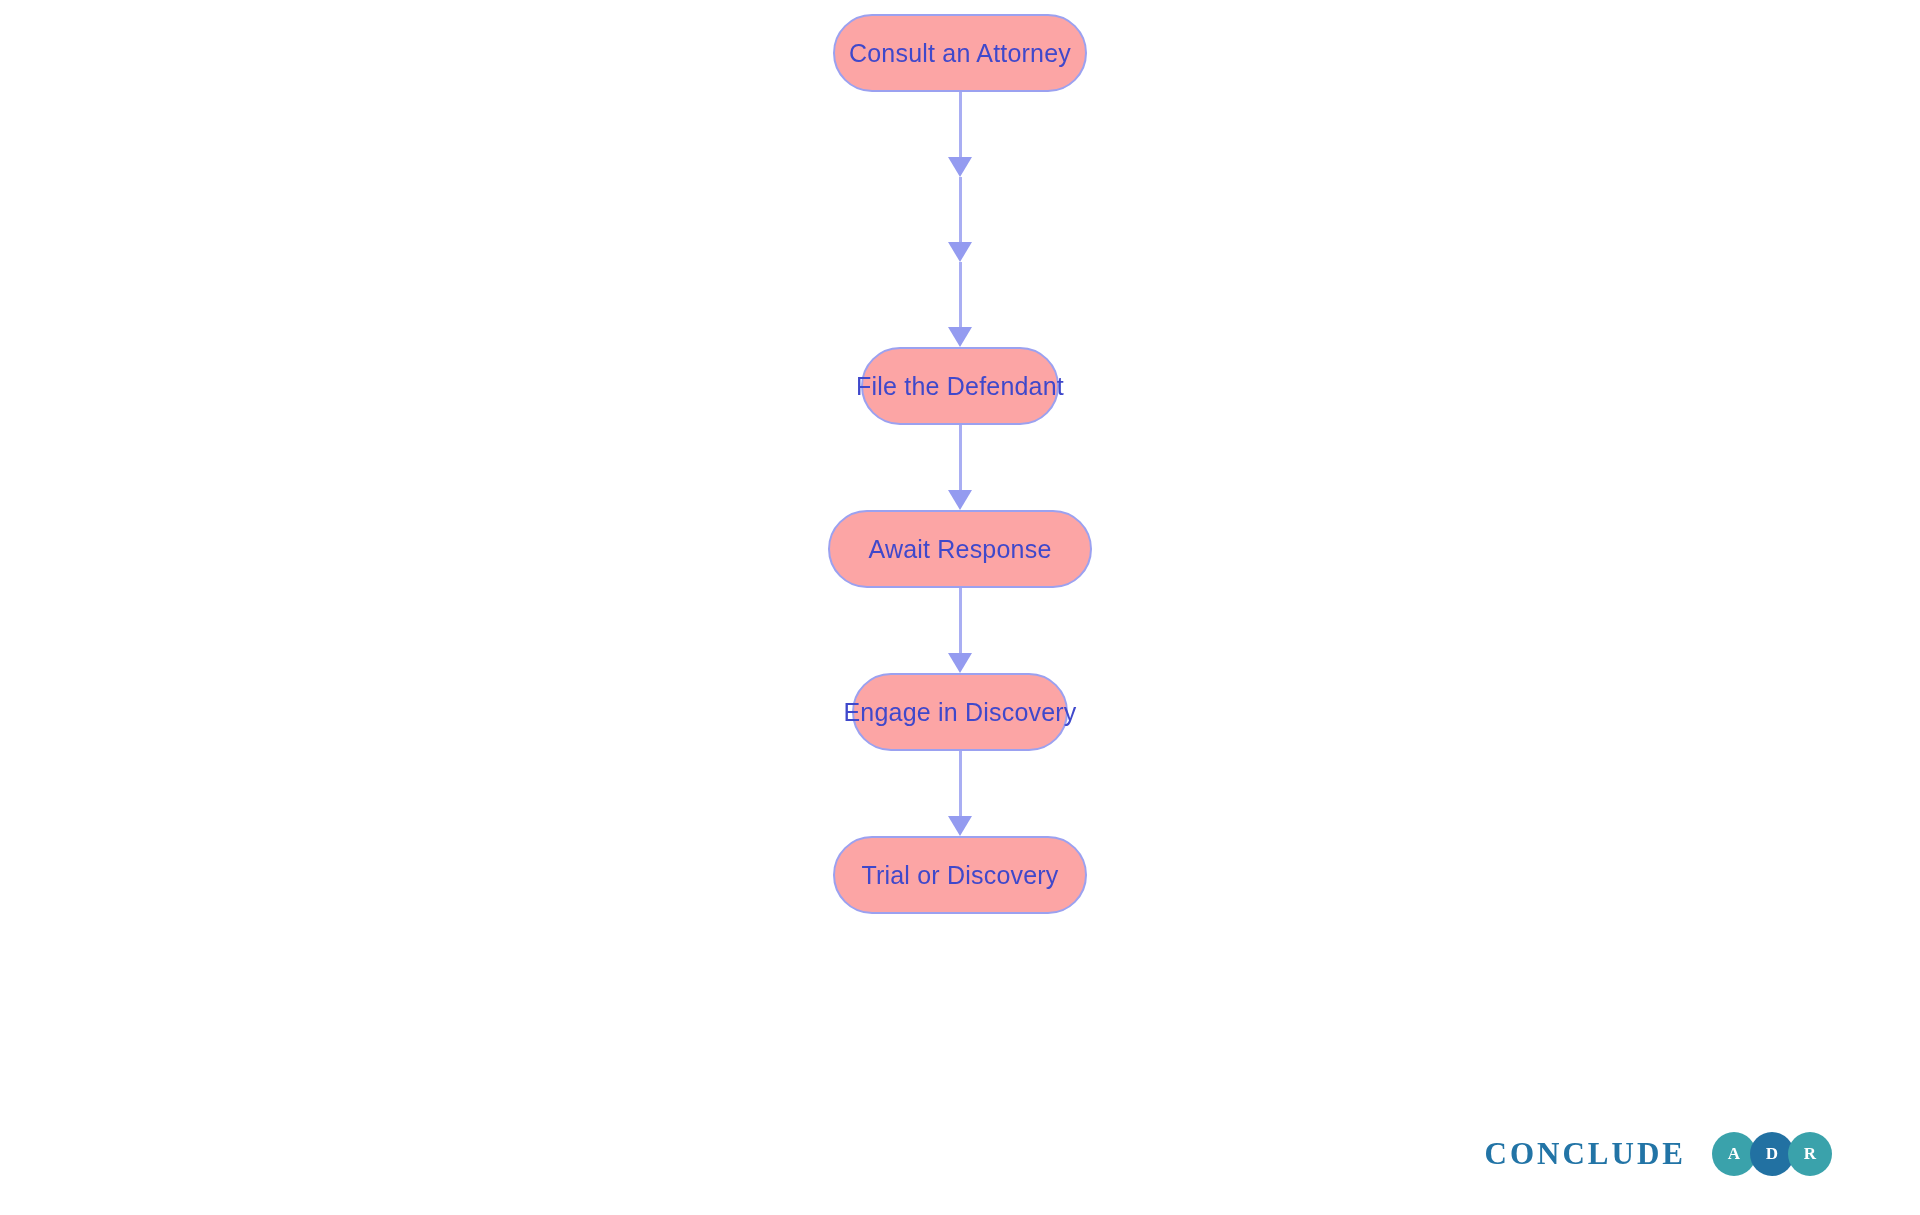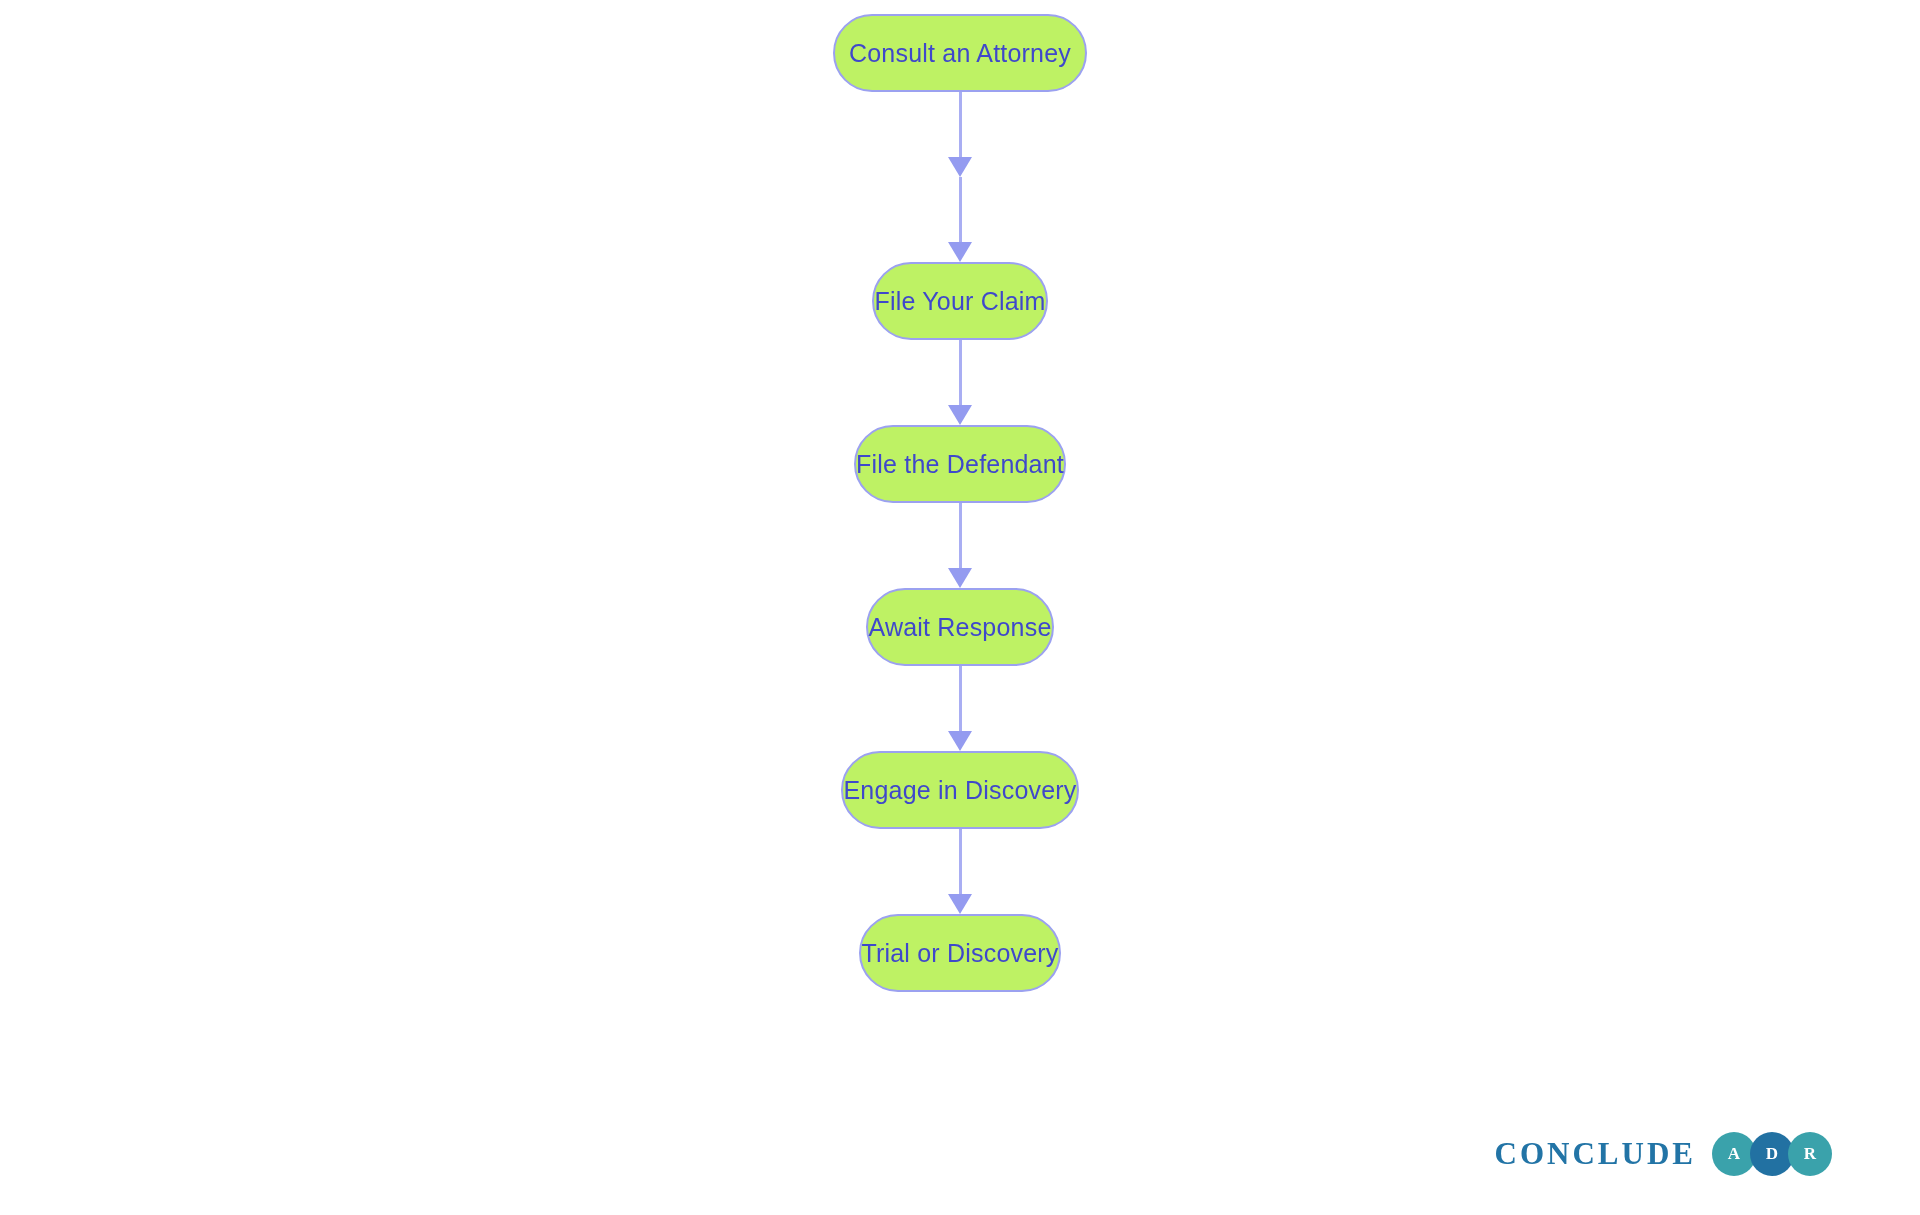--- a/index.html
+++ b/index.html
@@ -21,21 +21,21 @@
     left: 50%;
     transform: translateX(-50%);
     display: flex;
     flex-direction: column;
     align-items: center;
   }
   .node {
     box-sizing: border-box;
     height: 78px;
     border-radius: 40px;
-    background: #bef264;
+    background: #fca5a5;
     border: 2px solid #9ba1f0;
     color: #3f48cb;
     font-size: 25px;
     letter-spacing: 0.2px;
     display: flex;
     align-items: center;
     justify-content: center;
     text-align: center;
     white-space: nowrap;
   }
@@ -63,21 +63,21 @@
     border-left: 12px solid transparent;
     border-right: 12px solid transparent;
     border-top: 20px solid #949bf0;
   }
   .logo {
     position: absolute;
     top: 1132px;
     right: 88px;
     display: flex;
     align-items: center;
-    gap: 16px;
+    gap: 26px;
   }
   .brand {
     font-family: "Liberation Serif", serif;
     font-weight: bold;
     font-size: 31px;
     letter-spacing: 3px;
     color: #2274a6;
   }
   .badges {
     display: flex;
@@ -112,21 +112,20 @@
       <div class="shaft"></div>
       <div class="head"></div>
     </div>
 
 
     <div class="arrow">
       <div class="shaft"></div>
       <div class="head"></div>
     </div>
 
-    <div class="node">File Your Claim</div>
 
     <div class="arrow">
       <div class="shaft"></div>
       <div class="head"></div>
     </div>
 
     <div class="node">File the Defendant</div>
 
     <div class="arrow">
       <div class="shaft"></div>

